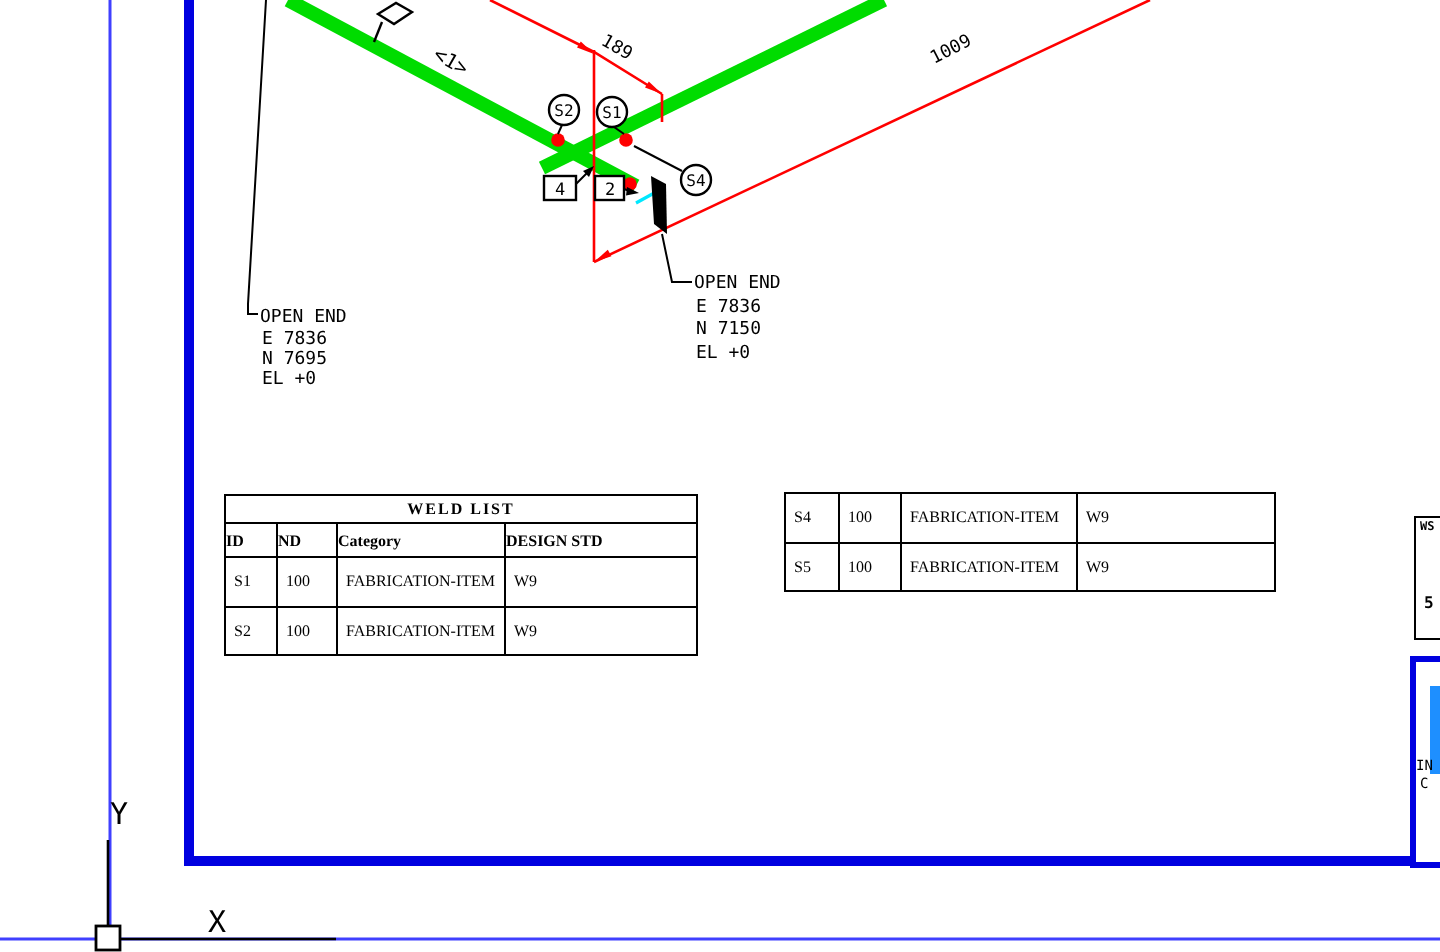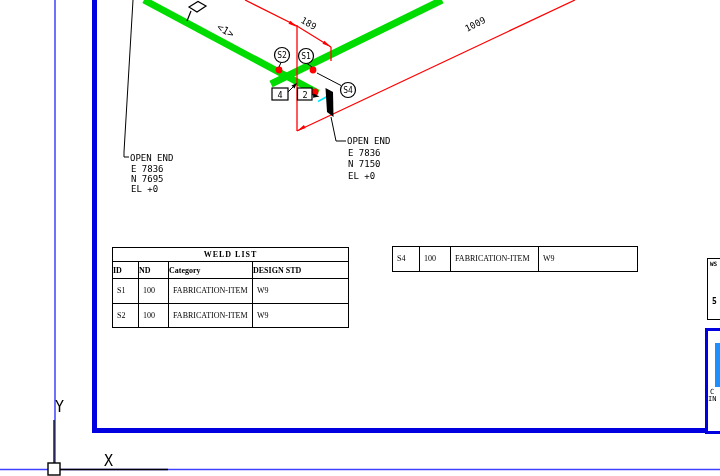--- a/index.html
+++ b/index.html
@@ -16,21 +16,21 @@
   #weldlist1{left:112px;top:247px;width:236px;border:1.5px solid #000;}
   #weldlist2{left:392px;top:246px;width:245px;border:1.5px solid #000;}
   
   .tb-box{position:absolute;background:#fff;}
   #tb-top{left:707px;top:258px;width:22px;height:60px;border:1.5px solid #000;}
   #tb-top .ws{position:absolute;left:2px;top:1px;font-size:6px;font-weight:bold;}
   #tb-top .v5{position:absolute;left:4px;top:38px;font-size:8px;font-weight:bold;}
   #tb-logo{left:705px;top:328px;width:24px;height:100px;border:3px solid #0000E0;}
   #tb-logo .fill{position:absolute;left:7px;top:12px;width:18px;height:44px;background:#1E8FFF;}
   #tb-logo .l1{position:absolute;left:2px;top:57px;font-size:7px;}
-  #tb-logo .l2{position:absolute;left:0px;top:64px;font-size:7px;}
+  #tb-logo .l2{position:absolute;left:0px;top:48px;font-size:7px;}
 </style>
 </head>
 <body>
 
 <div id="sheet">
 
   <svg width="720" height="476" viewBox="0 0 720 476">
 
     <g>
       <line x1="55" y1="0" x2="55" y2="469" stroke="#4040FF" stroke-width="1.5"></line>
@@ -162,20 +162,26 @@
         <col style="width:88px">
         <col style="width:99px">
       </colgroup>
     <tbody>
         <tr class="row">
       <td>S4</td>
       <td>100</td>
       <td>FABRICATION-ITEM</td>
       <td>W9</td>
     </tr>
+    <tr class="row">
+      <td>S5</td>
+      <td>100</td>
+      <td>FABRICATION-ITEM</td>
+      <td>W9</td>
+    </tr>
   </tbody>
     </table>
 
   
   <div class="tb-box" id="tb-top">
     <span class="ws">WS</span>
     <span class="v5">5</span>
   </div>
   <div class="tb-box" id="tb-logo">
     <div class="fill"></div>

